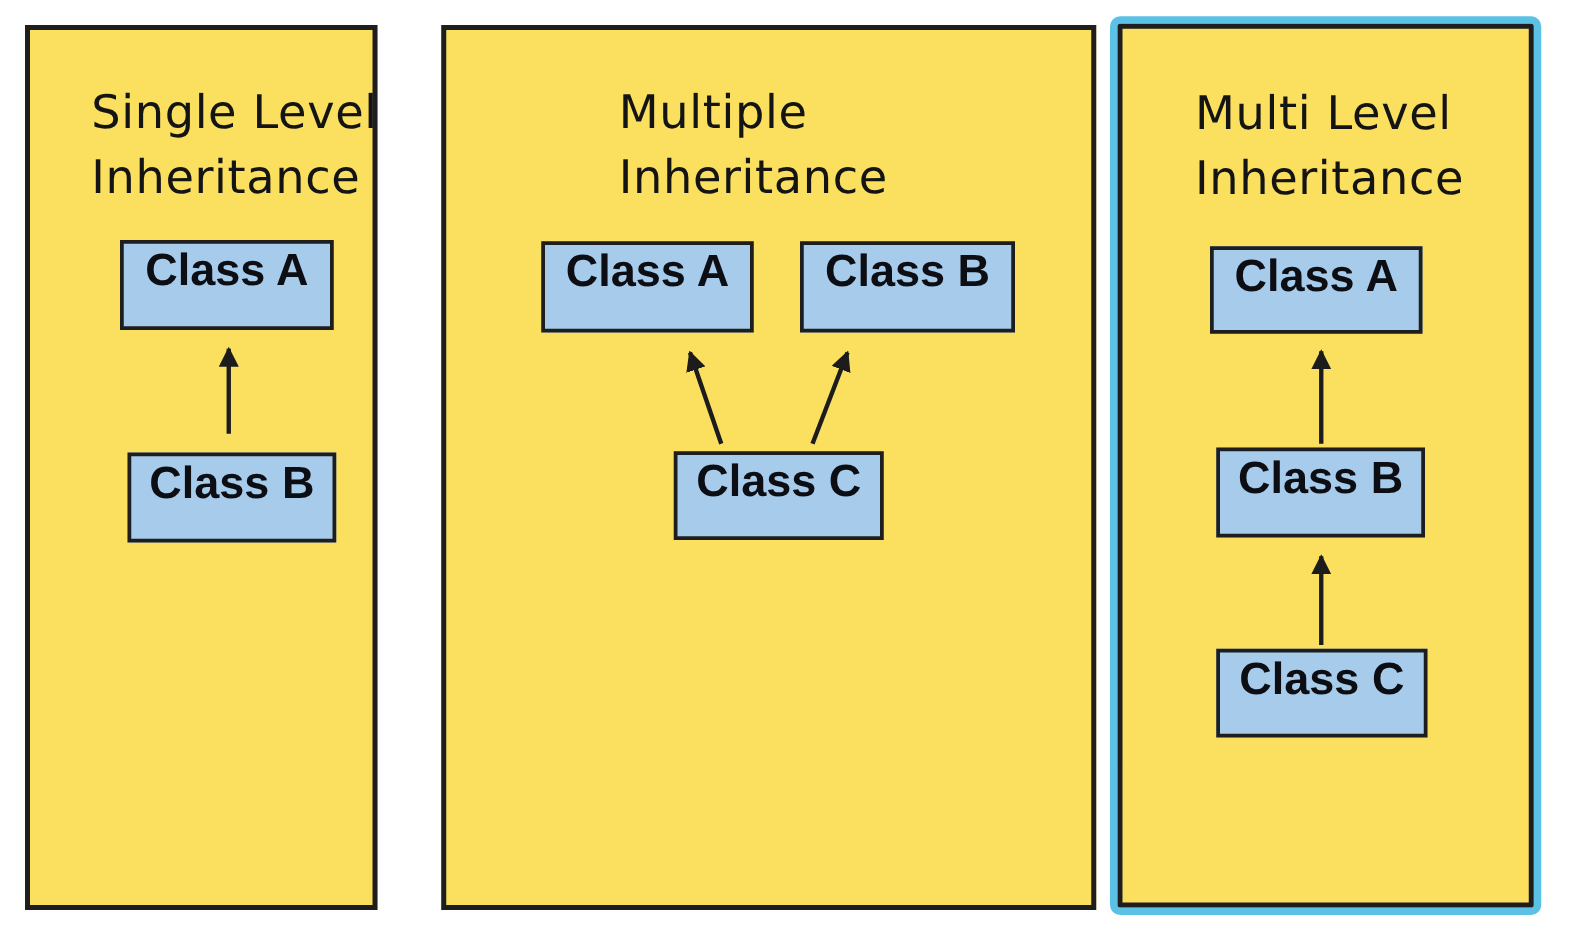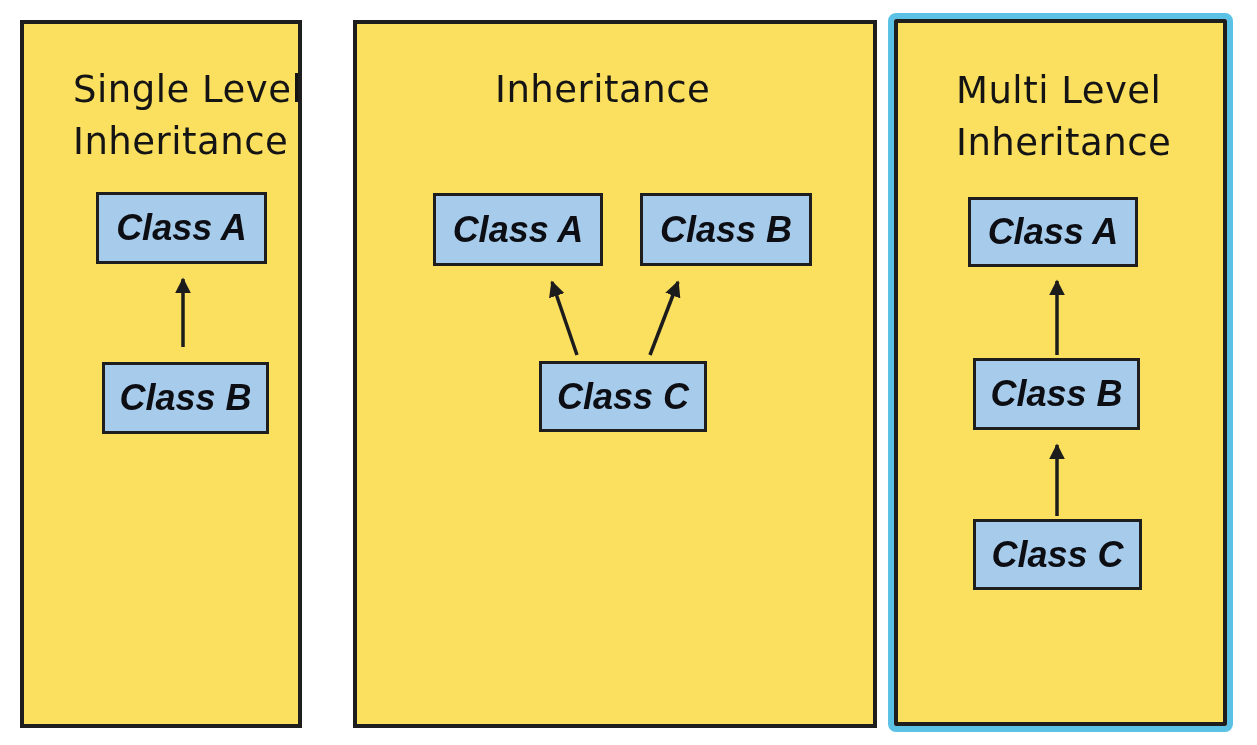--- a/index.html
+++ b/index.html
@@ -48,26 +48,25 @@
   }
   .title span{display:block;}
   .t1{left:49px;top:40px;}
   .t2{left:138px;top:40px;}
   .t3{left:58px;top:42px;}
   .arrow-layer{position:absolute;left:0;top:0;}
   .cbox{
     position:absolute;
     background:var(--box-bg);
     border:3px solid var(--box-border);
-    display:flex;align-items:center;justify-content:center;
+    display:flex;align-items:flex-start;justify-content:center;
     font-family:"Liberation Sans","DejaVu Sans",sans-serif;
     font-weight:700;
     font-size:36px;
     color:var(--box-text);
-    font-style:italic;
   }
   svg line{stroke:var(--arrow);stroke-width:3.5px;}
   svg .ah{fill:var(--arrow);}
 </style>
 </head>
 <body>
 
 <div class="stage">
 
   <section class="panel panel-1">
@@ -86,20 +85,21 @@
     <div class="cbox" style="left:72px;top:168px;width:171px;height:72px">
       <span>Class A</span>
     </div>
     <div class="cbox" style="left:78px;top:338px;width:167px;height:72px">
       <span>Class B</span>
     </div>
   </section>
 
   <section class="panel panel-2">
     <h2 class="title t2">
+      <span>Multiple</span>
       <span>Inheritance</span>
     </h2>
     <svg class="arrow-layer" width="516" height="700">
       <defs>
         <marker id="ah-p2" viewBox="0 0 10 10" refX="9" refY="5" markerWidth="4.6" markerHeight="4.6" orient="auto">
           <path class="ah" d="M0,0 L10,5 L0,10 z"></path>
         </marker>
       </defs>
       <line x1="220" y1="331" x2="195" y2="258" marker-end="url(#ah-p2)"></line>
       <line x1="293" y1="331" x2="321" y2="258" marker-end="url(#ah-p2)"></line>

